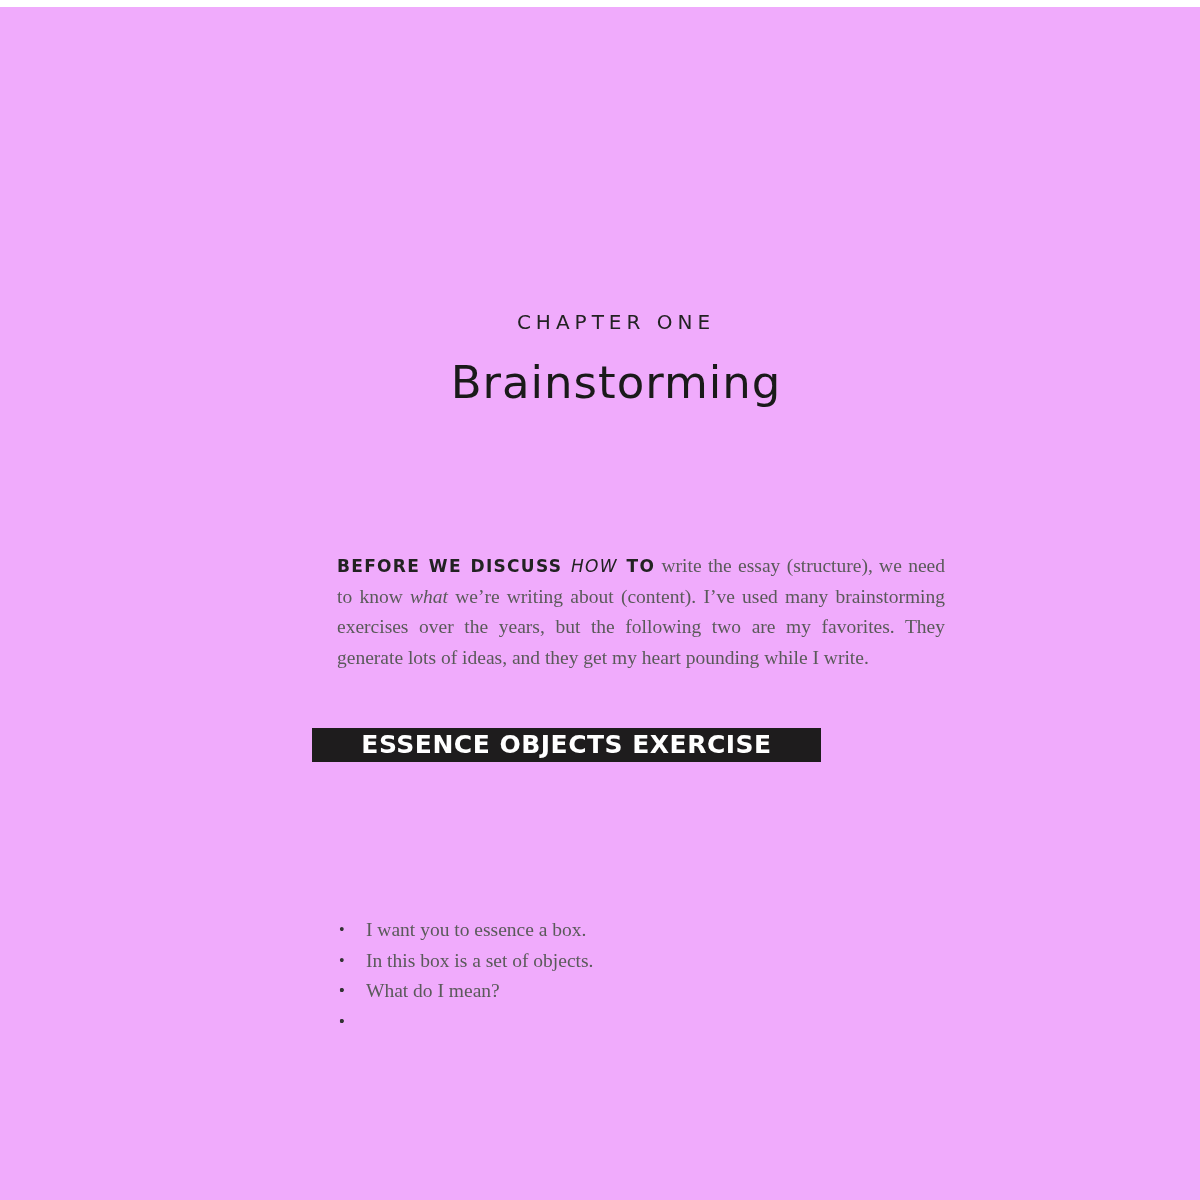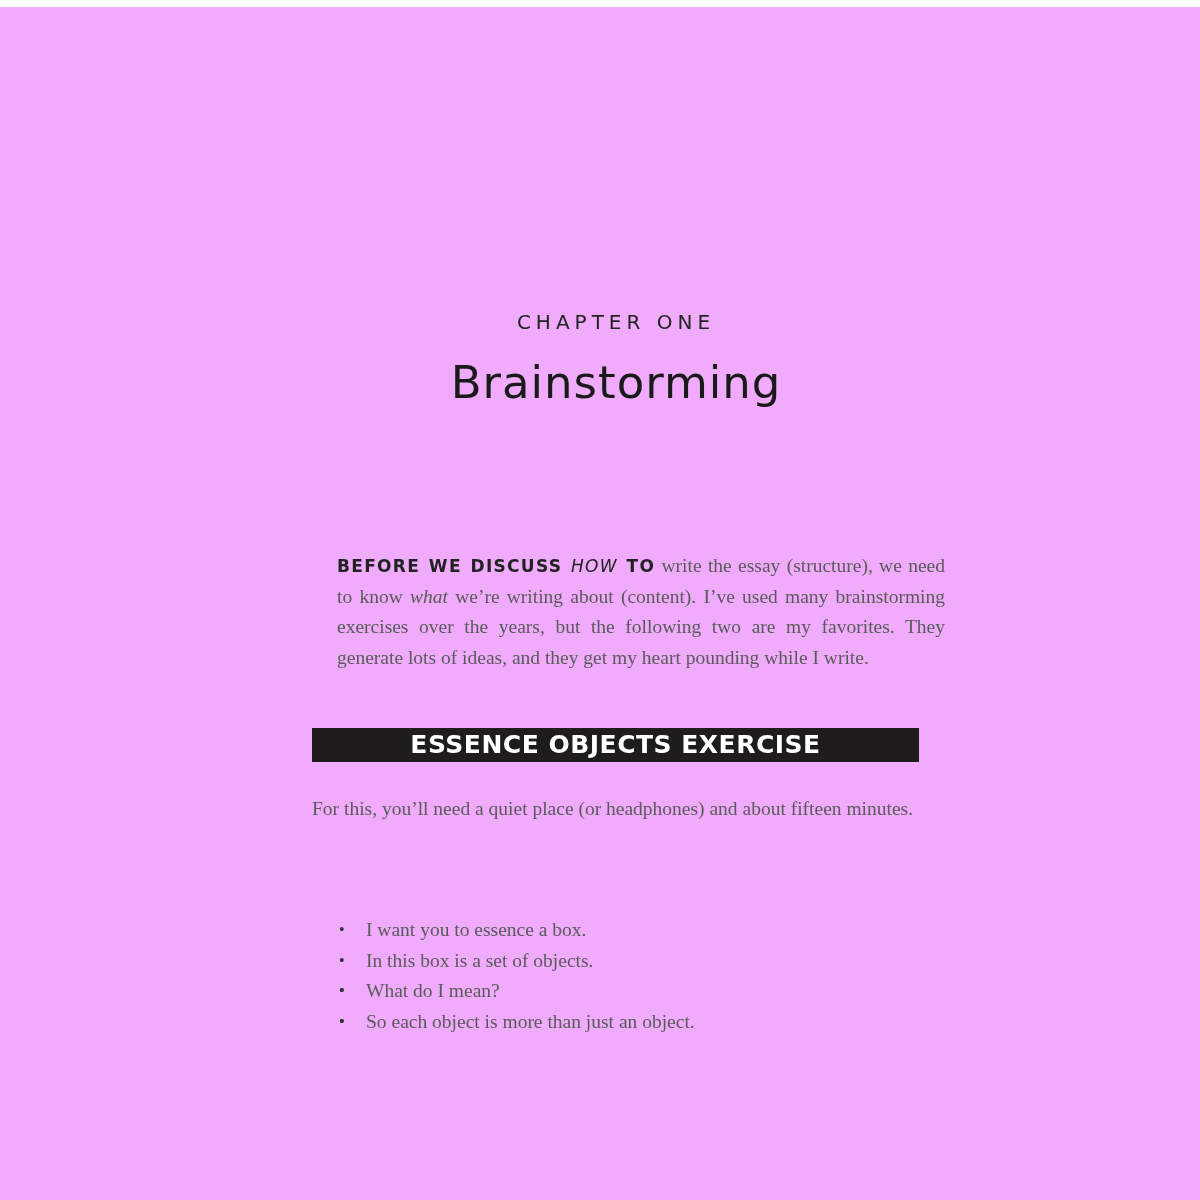--- a/index.html
+++ b/index.html
@@ -69,21 +69,21 @@
     .intro .lead .to {
       font-weight: bold;
     }
     em.it {
       font-style: italic;
     }
     .section-bar {
       position: absolute;
       left: 312px;
       top: 721px;
-      width: 607px;
+      width: 509px;
       height: 34px;
       background: #1e1c1d;
       color: #ffffff;
       font-family: "DejaVu Sans", sans-serif;
       font-weight: bold;
       font-size: 25px;
       line-height: 34px;
       text-align: center;
       letter-spacing: 0.5px;
     }
@@ -131,25 +131,24 @@
   <div class="chapter-label">CHAPTER ONE</div>
   <div class="chapter-title">Brainstorming</div>
 
   <div class="text-block intro">
     <span class="lead"><span>BEFORE WE DISCUSS </span><em>HOW</em><span class="to"> TO</span></span><span> write the essay (structure), we need to know </span><em class="it">what</em><span> we’re writing about (content). I’ve used many brainstorming exercises over the years, but the following two are my favorites. They generate lots of ideas, and they get my heart pounding while I write.</span>
   </div>
 
   <div class="section-bar">ESSENCE OBJECTS EXERCISE</div>
 
   <div class="text-block exercise">
-    <p>For this, you’ll need a quiet place (or headphones) and about fifteen minutes.</p>
   </div>
 
   <ul class="bullets">
     <li><span class="dot">•</span><span>I want you to essence a box.</span></li>
     <li><span class="dot">•</span><span>In this box is a set of objects.</span></li>
     <li><span class="dot">•</span></li>
     <li><span class="dot">•</span><span>What do I mean?</span></li>
     <li><span class="dot">•</span></li>
-    <li><span class="dot">•</span><span>So each object is more than just an object.</span></li>
+    <li><span class="dot">•</span></li>
   </ul>
 
 </div>
 
 </body></html>

